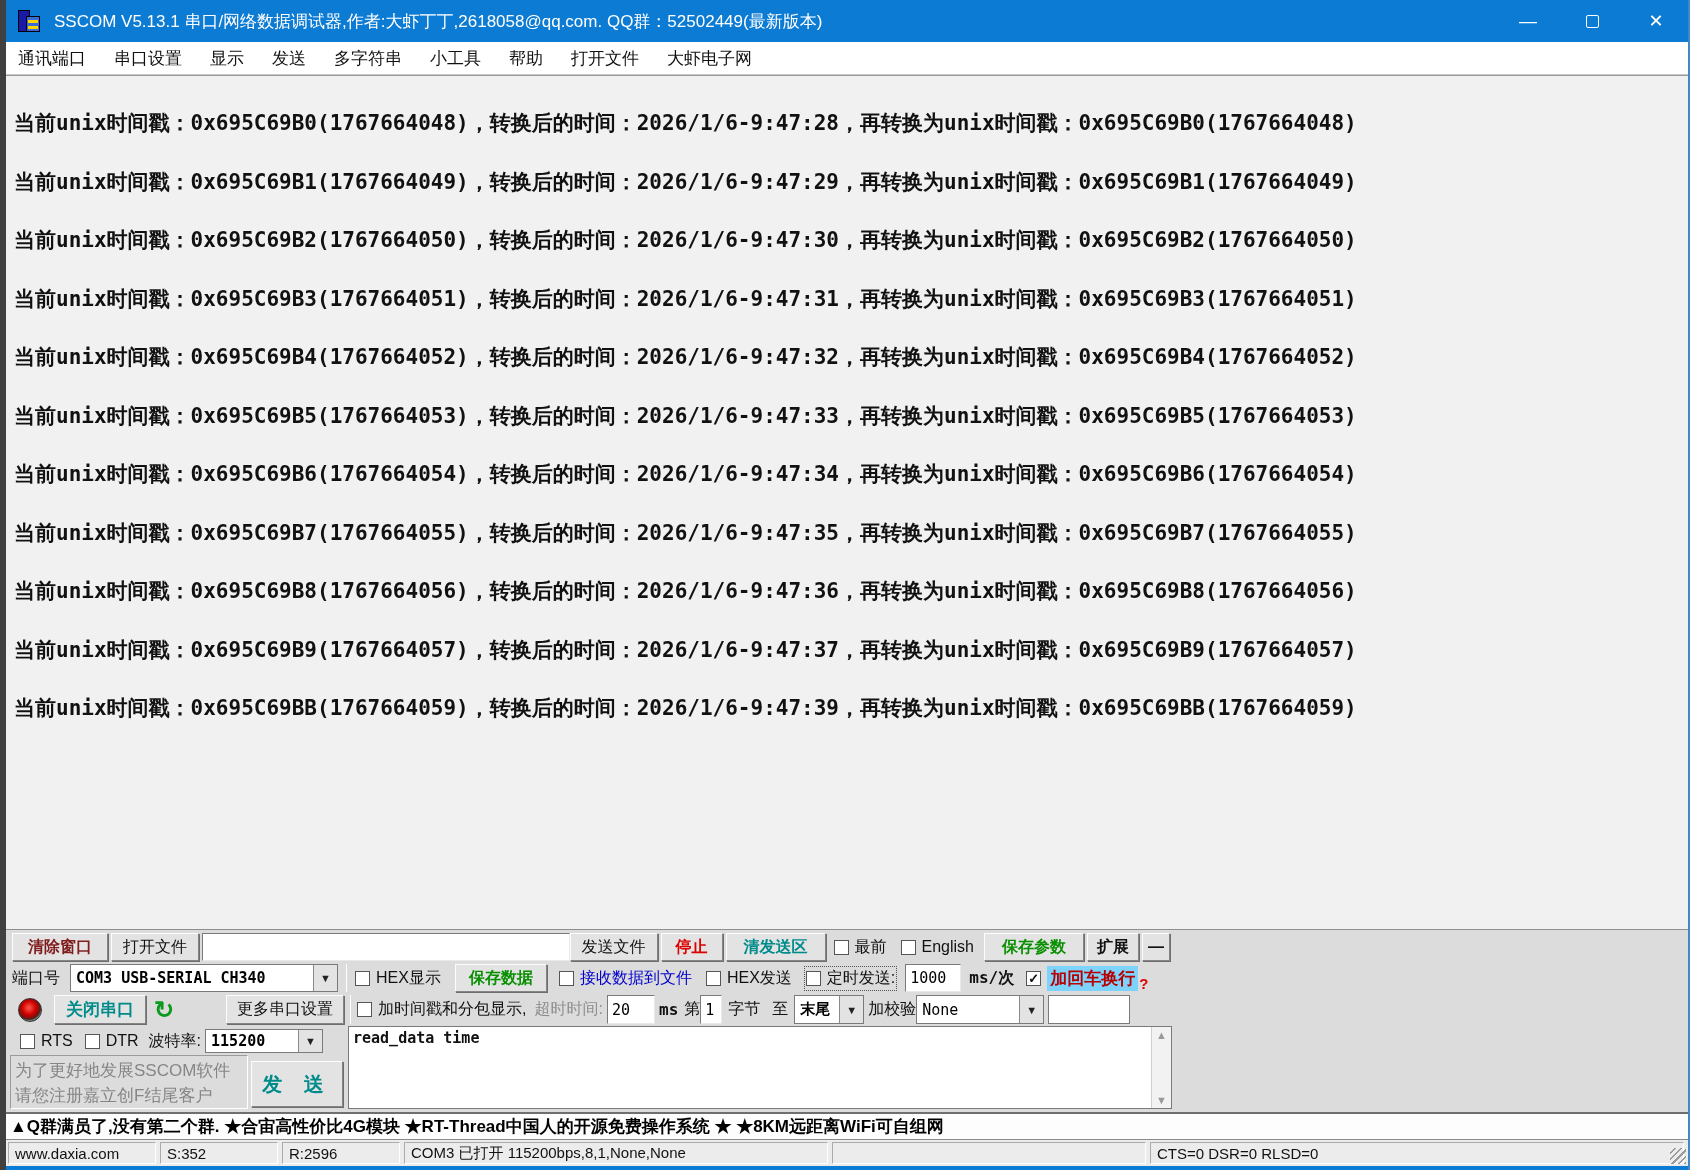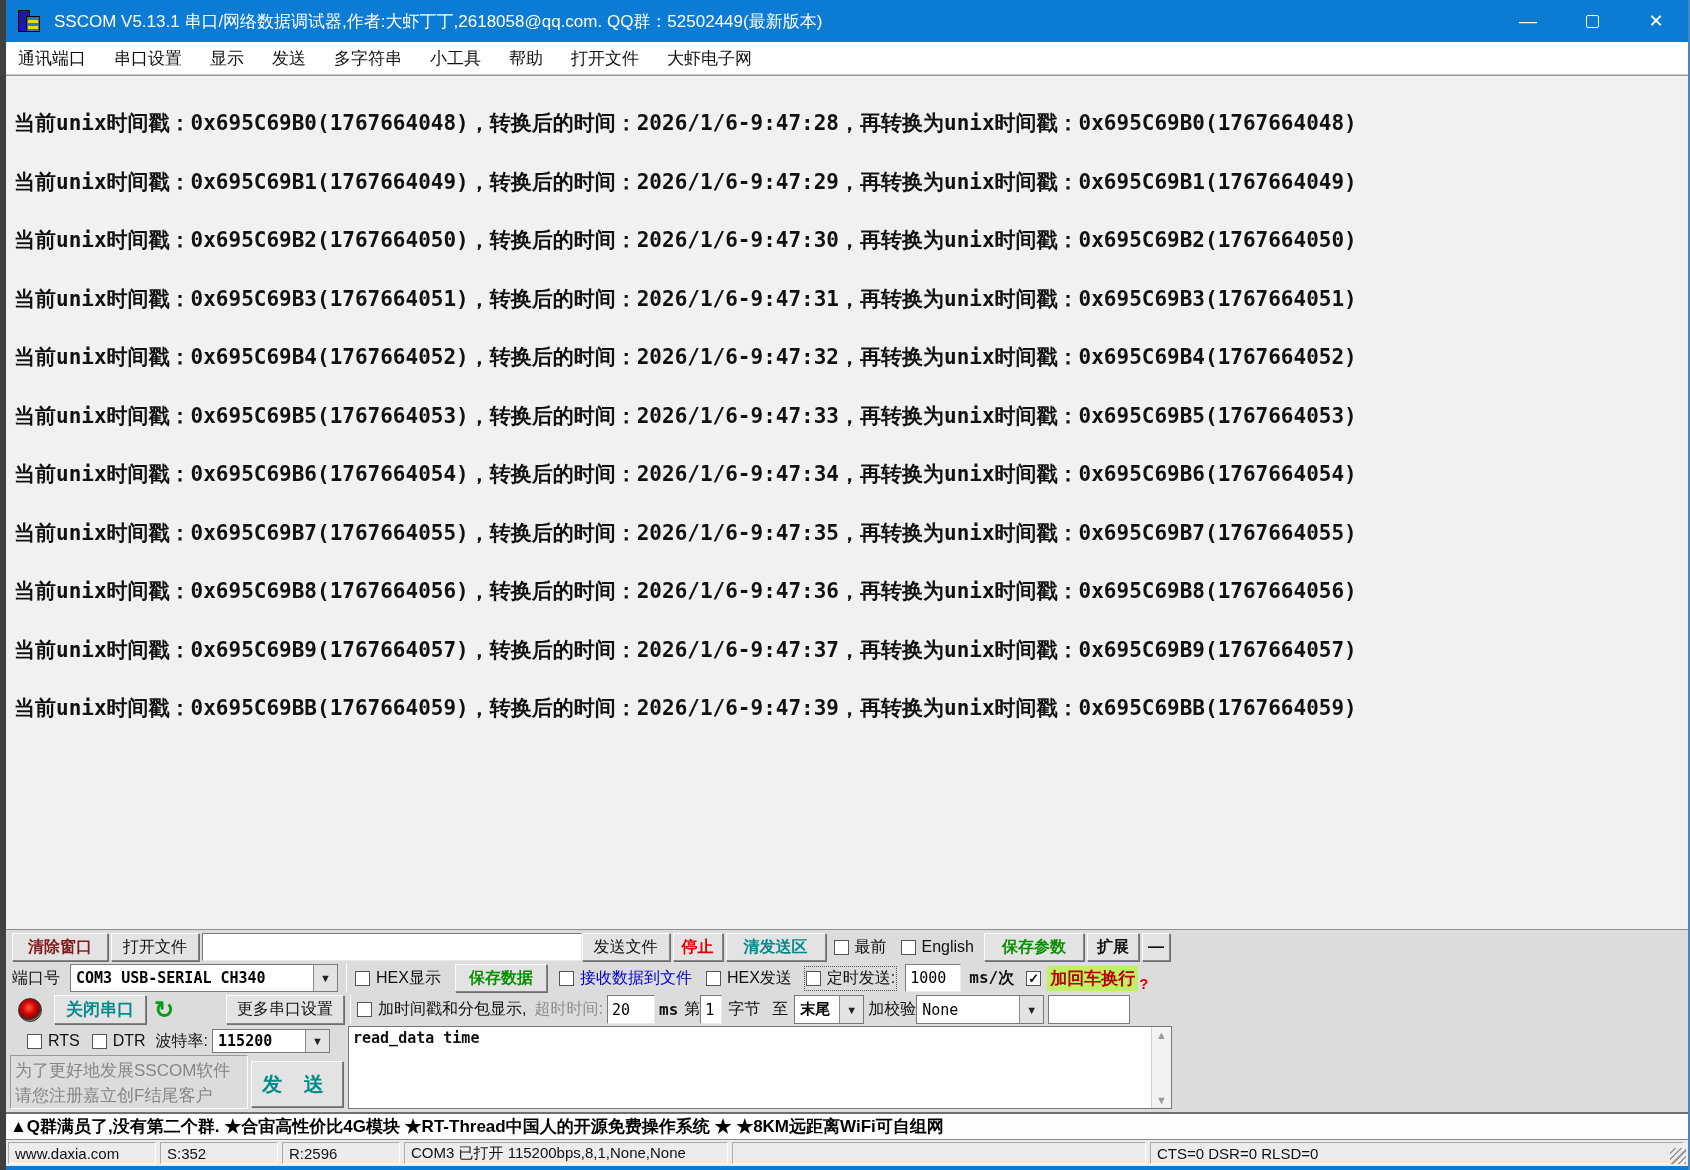--- a/index.html
+++ b/index.html
@@ -52,21 +52,21 @@
 
   .combo { display:inline-flex; align-items:center; background:#fff; border:1px solid #7a7a7a; height:100%; position:relative; }
   .combo .cval { flex:1; font-family:"DejaVu Sans Mono", monospace; font-size:15px; font-weight:bold; padding:0 5px; white-space:nowrap; overflow:hidden; }
   .combo .cbtn { width:24px; height:100%; background:#e3e3e3; border-left:1px solid #8a8a8a; display:flex; align-items:center; justify-content:center; font-size:11px; color:#222; }
 
   .vsep { width:1px; height:100%; background:#a8a8a8; border-right:1px solid #fff; margin:0 4px; }
 
   .led { width:24px; height:24px; border-radius:50%; background:radial-gradient(circle at 45% 40%, #ff5a4a 0%, #d00000 38%, #6c1410 62%, #3c3c3c 66%, #8a8a8a 72%, #3c3c3c 80%, #8a8a8a 100%); border:1px solid #333; }
   .refresh { font-size:24px; font-weight:bold; color:#0c9a1e; line-height:1; }
 
-  .hl-yellow { background:#bef264; color:#b80000; font-weight:bold; font-size:17px; padding:1px 3px; }
+  .hl-yellow { background:#7dd3fc; color:#b80000; font-weight:bold; font-size:17px; padding:1px 3px; }
   .qmark { color:#e00000; font-weight:bold; font-size:15px; align-self:flex-end; margin-left:1px; }
   .gray { color:#8e8e8e; }
   .dotted { outline:1px dotted #555; outline-offset:1px; }
 
   .promo { position:absolute; left:4px; top:125px; width:238px; height:54px; border:1px solid #9b9b9b; border-bottom-color:#fff; border-right-color:#fff; color:#868686; font-size:17px; line-height:25px; padding:2px 4px; white-space:nowrap; overflow:hidden; }
   .sendbtn { position:absolute; left:245px; top:131px; width:92px; height:46px; font-size:20px; letter-spacing:8px; }
   .sendarea { position:absolute; left:342px; top:96px; width:824px; height:83px; background:#fff; border:1px solid #7a7a7a; display:flex; }
   .sendtext { flex:1; font-family:"DejaVu Sans Mono", monospace; font-weight:bold; font-size:15px; color:#111; padding:2px 4px; }
   .sscroll { width:20px; background:#f2f2f2; border-left:1px solid #cfcfcf; display:flex; flex-direction:column; justify-content:space-between; align-items:center; padding:2px 0; }
   .sarrow { color:#9a9a9a; font-size:11px; }
@@ -127,21 +127,21 @@
     <div class="tline">当前unix时间戳：0x695C69BB(1767664059)，转换后的时间：2026/1/6-9:47:39，再转换为unix时间戳：0x695C69BB(1767664059)</div>
   </div>
 
   <div class="panel">
 
     <div class="prow row1">
       <button class="btn b-darkred" style="width:96px">清除窗口</button>
       <button class="btn" style="width:88px; margin-left:3px">打开文件</button>
       <input class="tinput" style="flex: 1 1 0%; margin-left: 3px;" value="">
       <button class="btn" style="width:88px; margin-left:0">发送文件</button>
-      <button class="btn b-red" style="width:50px; margin-left:3px">停止</button>
+      <button class="btn b-red" style="width:62px; margin-left:3px">停止</button>
       <button class="btn b-teal" style="width:100px; margin-left:3px">清发送区</button>
       <span class="chk" style="margin-left:8px">
         <span class="box"></span>
         <span class="lbl16">最前</span>
       </span>
       <span class="chk" style="margin-left:14px">
         <span class="box"></span>
         <span class="lbl16">English</span>
       </span>
       <button class="btn b-green" style="width:100px; margin-left:10px">保存参数</button>
@@ -205,21 +205,21 @@
       </div>
       <span class="lbl16" style="margin-left:4px">加校验</span>
       <div class="combo" style="width:128px">
         <span class="cval" style="font-weight:normal">None</span>
         <span class="cbtn">▼</span>
       </div>
       <div class="miscbox" style="width:82px; margin-left:4px"></div>
     </div>
 
     <div class="prow row4">
-      <span class="chk" style="margin-left:15px">
+      <span class="chk" style="margin-left:8px">
         <span class="box"></span>
         <span class="lbl16">RTS</span>
       </span>
       <span class="chk" style="margin-left:12px">
         <span class="box"></span>
         <span class="lbl16">DTR</span>
       </span>
       <span class="lbl16" style="margin-left:10px">波特率:</span>
       <div class="combo" style="width:118px; height:24px; margin-left:4px">
         <span class="cval">115200</span>
@@ -244,20 +244,20 @@
   </div>
 
   <div class="notice">
     <span>▲Q群满员了,没有第二个群. ★合宙高性价比4G模块 ★RT-Thread中国人的开源免费操作系统 ★ ★8KM远距离WiFi可自组网</span>
   </div>
 
   <div class="statusbar">
     <div class="spanel" style="width:148px">www.daxia.com</div>
     <div class="spanel" style="width:118px">S:352</div>
     <div class="spanel" style="width:118px">R:2596</div>
-    <div class="spanel" style="width:324px">COM3 已打开  115200bps,8,1,None,None</div>
+    <div class="spanel" style="width:424px">COM3 已打开  115200bps,8,1,None,None</div>
     <div class="spanel" style="flex:1"></div>
     <div class="spanel" style="width:534px">CTS=0 DSR=0 RLSD=0</div>
   </div>
   <div class="grip"></div>
   <div class="frame-bottom"></div>
 
 </div>
 
 </body></html>

